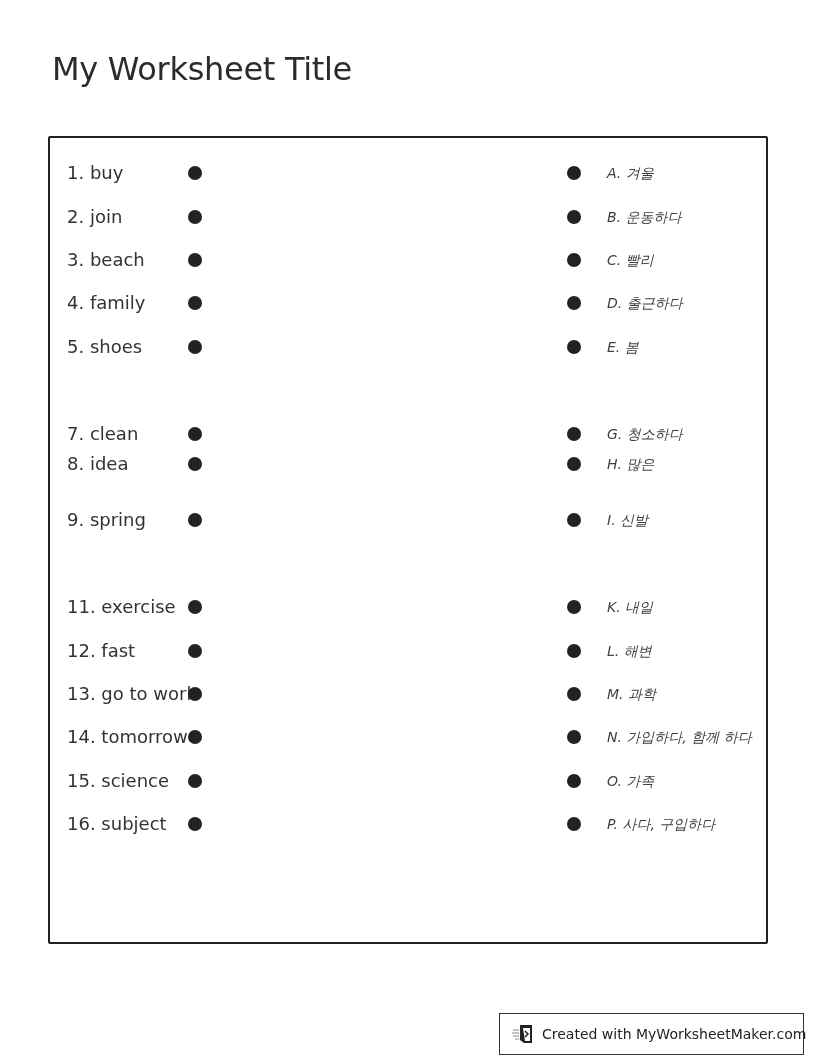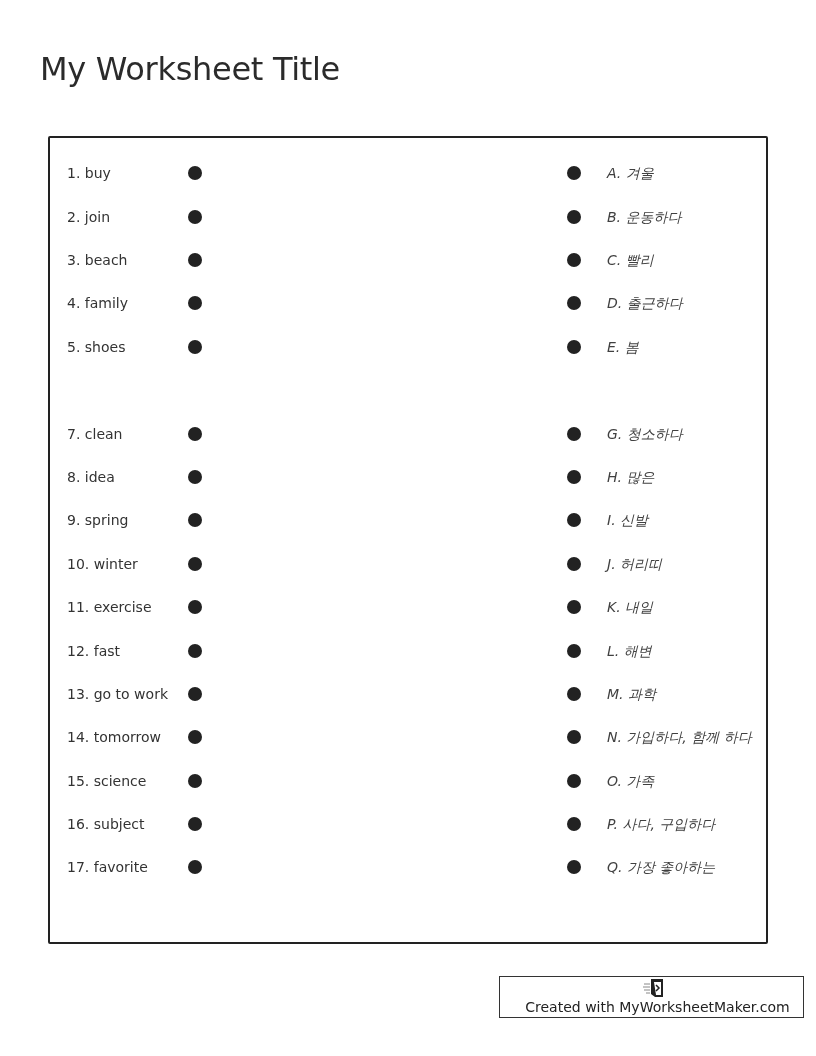--- a/index.html
+++ b/index.html
@@ -10,21 +10,21 @@
     body {
       width: 816px;
       height: 1056px;
       position: relative;
       font-family: "DejaVu Sans", "Liberation Sans", sans-serif;
       color: #333333;
       overflow: hidden;
     }
     .page-title {
       position: absolute;
-      left: 40px;
+      left: 52px;
       top: 47px;
       font-size: 32px;
       line-height: 44px;
       color: #2b2b2b;
       font-weight: normal;
       margin: 0;
       letter-spacing: -0.3px;
     }
     .match-box {
       position: absolute;
@@ -39,21 +39,21 @@
     .row {
       position: absolute;
       left: 0;
       width: 716px;
       height: 20px;
     }
     .left-label {
       position: absolute;
       left: 17px;
       top: 0;
-      font-size: 14px;
+      font-size: 18px;
       line-height: 20px;
       color: #333333;
       white-space: nowrap;
     }
     .dot {
       position: absolute;
       top: 3px;
       width: 14px;
       height: 14px;
       border-radius: 50%;
@@ -67,29 +67,28 @@
       top: 0;
       font-size: 14px;
       line-height: 20px;
       color: #404040;
       white-space: nowrap;
       font-style: italic;
     }
     .footer-badge {
       position: absolute;
       left: 499px;
-      top: 976px;
+      top: 1013px;
       width: 305px;
       height: 42px;
       border: 1px solid #333333;
       box-sizing: border-box;
       display: flex;
       align-items: center;
       padding-left: 12px;
-      flex-direction: column;
     }
     .footer-icon {
       width: 24px;
       height: 22px;
       margin-right: 6px;
       display: inline-block;
     }
     .footer-text {
       font-size: 14px;
       color: #222222;
@@ -132,38 +131,32 @@
     <span class="dot left"></span>
     <span class="dot right"></span>
     <span class="right-label">E. 봄</span>
   </div>
   <div class="row" style="top:286px">
     <span class="left-label">7. clean</span>
     <span class="dot left"></span>
     <span class="dot right"></span>
     <span class="right-label">G. 청소하다</span>
   </div>
-  <div class="row" style="top:329px">
+  <div class="row" style="top:316px">
     <span class="left-label">8. idea</span>
     <span class="dot left"></span>
     <span class="dot right"></span>
     <span class="right-label">H. 많은</span>
   </div>
   <div class="row" style="top:372px">
     <span class="left-label">9. spring</span>
     <span class="dot left"></span>
     <span class="dot right"></span>
     <span class="right-label">I. 신발</span>
   </div>
-  <div class="row" style="top:416px">
-    <span class="left-label">10. winter</span>
-    <span class="dot left"></span>
-    <span class="dot right"></span>
-    <span class="right-label">J. 허리띠</span>
-  </div>
   <div class="row" style="top:459px">
     <span class="left-label">11. exercise</span>
     <span class="dot left"></span>
     <span class="dot right"></span>
     <span class="right-label">K. 내일</span>
   </div>
   <div class="row" style="top:503px">
     <span class="left-label">12. fast</span>
     <span class="dot left"></span>
     <span class="dot right"></span>
@@ -185,26 +178,20 @@
     <span class="left-label">15. science</span>
     <span class="dot left"></span>
     <span class="dot right"></span>
     <span class="right-label">O. 가족</span>
   </div>
   <div class="row" style="top:676px">
     <span class="left-label">16. subject</span>
     <span class="dot left"></span>
     <span class="dot right"></span>
     <span class="right-label">P. 사다, 구입하다</span>
-  </div>
-  <div class="row" style="top:719px">
-    <span class="left-label">17. favorite</span>
-    <span class="dot left"></span>
-    <span class="dot right"></span>
-    <span class="right-label">Q. 가장 좋아하는</span>
   </div>
 </div>
 
 <div class="footer-badge">
   <span class="footer-icon">
     <svg width="24" height="22" viewBox="0 0 24 22">
       <line x1="1" y1="7" x2="7" y2="7" stroke="#888" stroke-width="1"></line>
       <line x1="0" y1="10" x2="7" y2="10" stroke="#888" stroke-width="1"></line>
       <line x1="1" y1="13" x2="7" y2="13" stroke="#888" stroke-width="1"></line>
       <line x1="3" y1="16" x2="7" y2="16" stroke="#888" stroke-width="1"></line>

